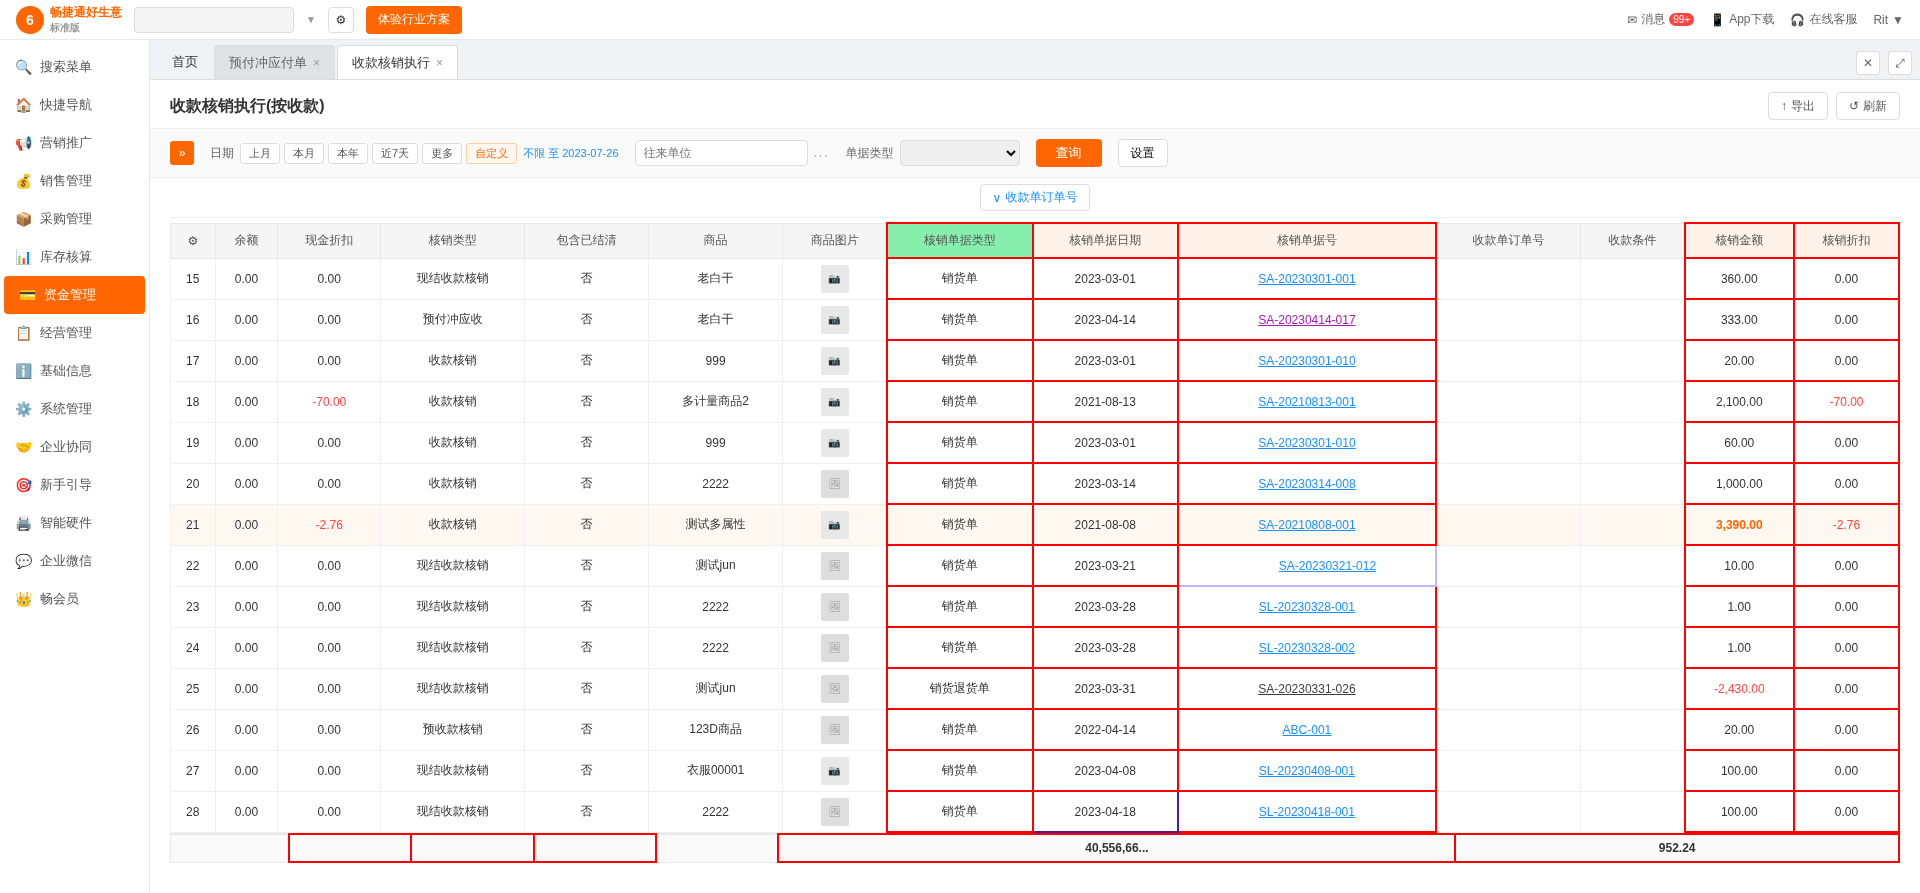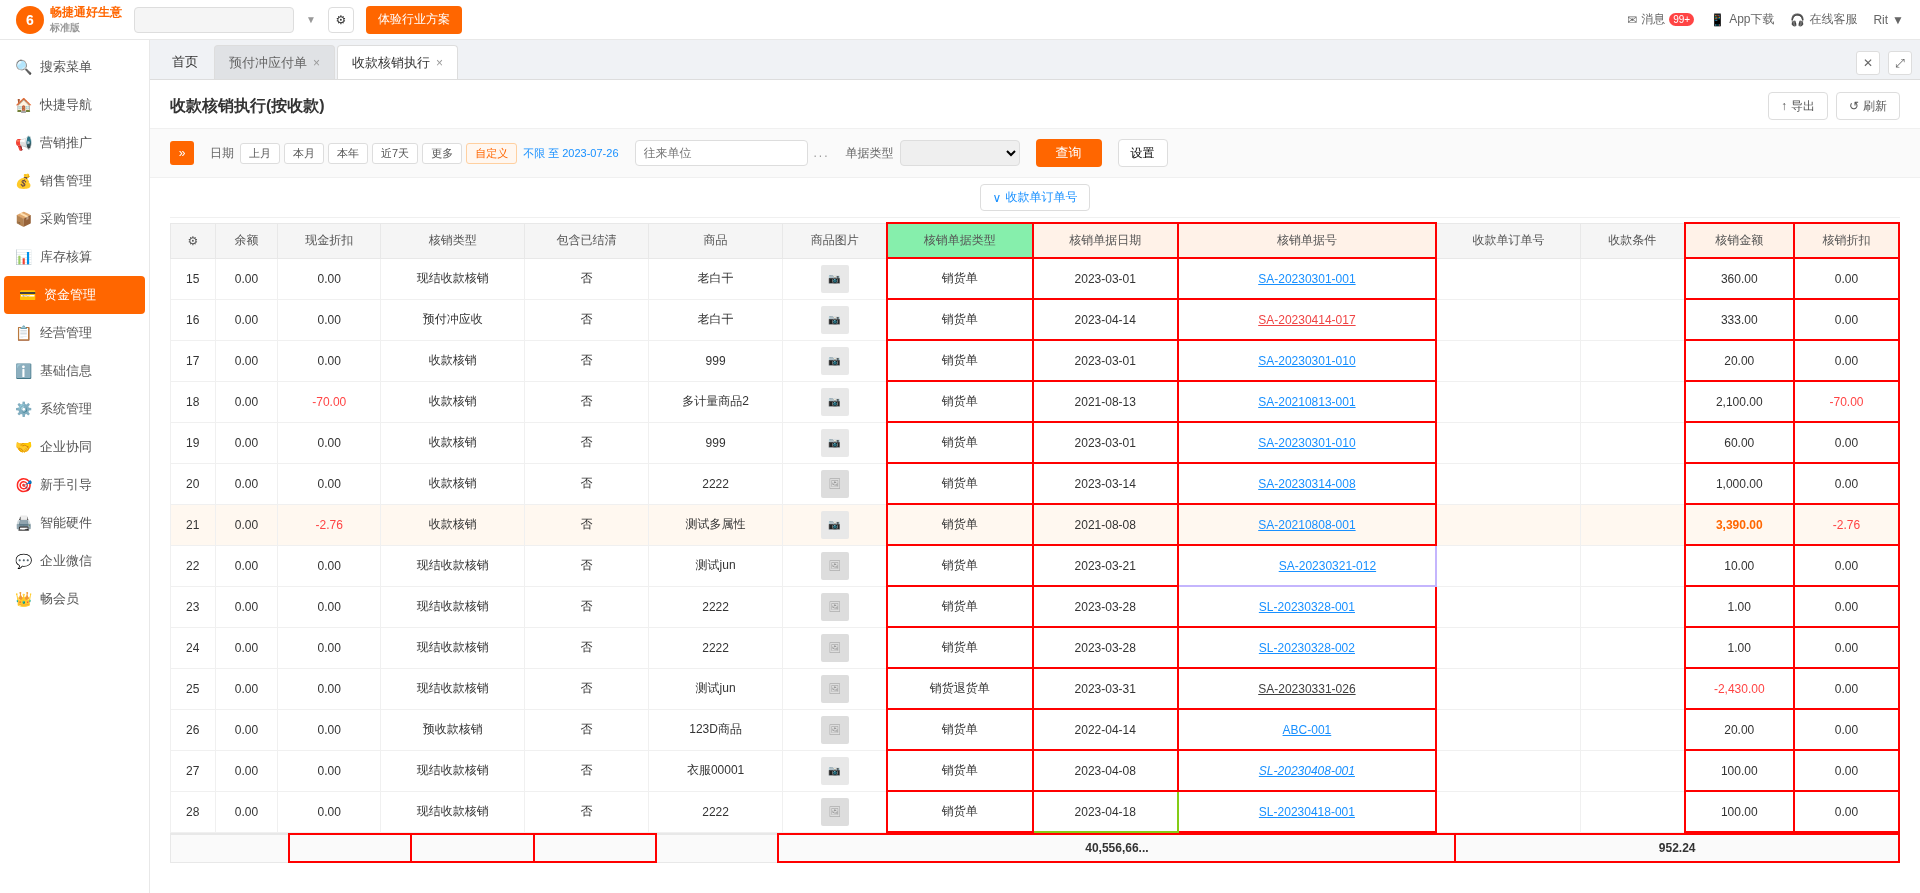--- a/index.html
+++ b/index.html
@@ -291,21 +291,21 @@
                 <tr>
       <td>16</td>
       <td>0.00</td>
       <td style="">0.00</td>
       <td>预付冲应收</td>
       <td>否</td>
       <td>老白干</td>
       <td><div class="img-placeholder">📷</div></td>
       <td style="border:2px solid #ff0000;">销货单</td>
       <td style="border:2px solid #ff0000;">2023-04-14</td>
-      <td style="border:2px solid #ff0000;color:#ef4444;cursor:pointer;text-decoration:underline;">SA-20230414-017</td>
+      <td style="border:2px solid #ff0000;color:#a21caf;cursor:pointer;text-decoration:underline;">SA-20230414-017</td>
       <td></td>
       <td></td>
       <td style="border:2px solid #ff0000;">333.00</td>
       <td style="border:2px solid #ff0000;">0.00</td>
     </tr>
                 <tr>
       <td>17</td>
       <td>0.00</td>
       <td style="">0.00</td>
       <td>收款核销</td>
@@ -467,36 +467,36 @@
                 <tr>
       <td>27</td>
       <td>0.00</td>
       <td style="">0.00</td>
       <td>现结收款核销</td>
       <td>否</td>
       <td>衣服00001</td>
       <td><div class="img-placeholder">📷</div></td>
       <td style="border:2px solid #ff0000;">销货单</td>
       <td style="border:2px solid #ff0000;">2023-04-08</td>
-      <td style="border:2px solid #ff0000;color:#1890ff;cursor:pointer;text-decoration:underline;font-style:italic;">SL-20230408-001</td>
+      <td style="border:2px solid #ff0000;color:#1890ff;cursor:pointer;text-decoration:underline;">SL-20230408-001</td>
       <td></td>
       <td></td>
       <td style="border:2px solid #ff0000;">100.00</td>
       <td style="border:2px solid #ff0000;">0.00</td>
     </tr>
                 <tr>
       <td>28</td>
       <td>0.00</td>
       <td style="">0.00</td>
       <td>现结收款核销</td>
       <td>否</td>
       <td>2222</td>
       <td><div class="img-placeholder has-img">🖼</div></td>
       <td style="border:2px solid #ff0000;">销货单</td>
-      <td style="border:2px solid #84cc16;">2023-04-18</td>
+      <td style="border:2px solid #4c1d95;">2023-04-18</td>
       <td style="border:2px solid #ff0000;color:#1890ff;cursor:pointer;text-decoration:underline;">SL-20230418-001</td>
       <td></td>
       <td></td>
       <td style="border:2px solid #ff0000;">100.00</td>
       <td style="border:2px solid #ff0000;">0.00</td>
     </tr>
               </tbody>
           </table>
 
           <table style="width:100%;border-collapse:collapse;font-size:12px;">

